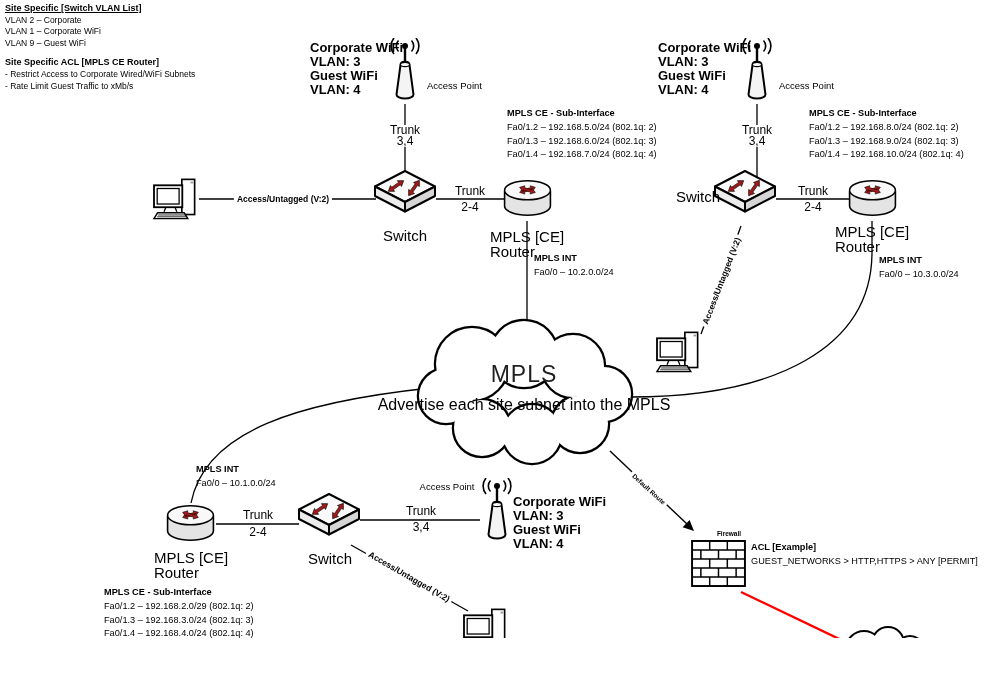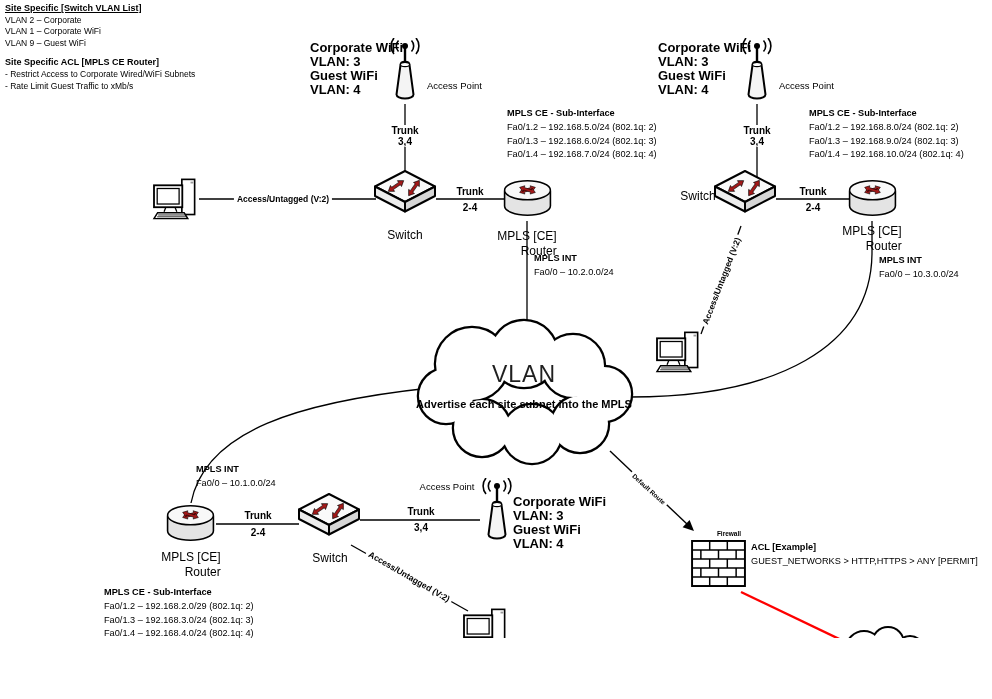--- a/index.html
+++ b/index.html
@@ -14,25 +14,25 @@
   .bg{background:#fff;padding:0 3px;}
   .blk{position:absolute;z-index:3;white-space:nowrap;}
   .blk div{line-height:13.8px;font-size:9.2px;}
   .blk .t{font-weight:bold;}
   .legend{left:5px;top:3px;font-size:8.5px;}
   .legend div{line-height:11.6px;font-size:8.5px;}
   .legend .t{font-size:9px;font-weight:bold;}
   .legend .u{text-decoration:underline;}
   .legend .gap{height:8px;}
   .wifi div{line-height:14px;font-size:13px;font-weight:bold;}
-  .devlbl{font-size:12px;line-height:15px;text-align:right;}
-  .trunk{font-size:10px;font-weight:bold;line-height:11px;}
+  .devlbl{font-size:15px;line-height:15px;text-align:left;}
+  .trunk{font-size:12px;font-weight:normal;line-height:11px;}
   .alink{font-size:8.5px;font-weight:bold;}
   .mpls-title{font-size:23px;letter-spacing:1px;color:#1f1f1f;}
-  .mpls-sub{font-size:11px;font-weight:bold;}
+  .mpls-sub{font-size:16px;font-weight:normal;}
   .tiny{font-size:6.5px;line-height:7px;}
   .www{font-size:9.5px;font-weight:bold;letter-spacing:1.5px;}
 </style>
 </head>
 <body>
 
 <div class="canvas">
 
   <svg class="overlay" width="992" height="699" viewBox="0 0 992 699">
     <defs>
@@ -250,21 +250,21 @@
     <div>Fa0/1.2 – 192.168.8.0/24 (802.1q: 2)</div>
     <div>Fa0/1.3 – 192.168.9.0/24 (802.1q: 3)</div>
     <div>Fa0/1.4 – 192.168.10.0/24 (802.1q: 4)</div>
   </div>
   <div class="blk" style="left:879px;top:254px">
     <div class="t">MPLS INT</div>
     <div>Fa0/0 – 10.3.0.0/24</div>
   </div>
   <div class="lbl alink bg" style="left:722px;top:281px;transform:translate(-50%,-50%) rotate(-69deg)">Access/Untagged (V:2)</div>
 
-  <div class="lbl mpls-title cc" style="left:524px;top:374px">VLAN</div>
+  <div class="lbl mpls-title cc" style="left:524px;top:374px">MPLS</div>
   <div class="lbl mpls-sub cc" style="left:524px;top:404px">Advertise each site subnet into the MPLS</div>
 
   <div class="blk" style="left:196px;top:463px">
     <div class="t">MPLS INT</div>
     <div>Fa0/0 – 10.1.0.0/24</div>
   </div>
   <div class="lbl devlbl cx" style="left:191px;top:550px">
     <div>MPLS [CE]</div>
     <div>Router</div>
   </div>

